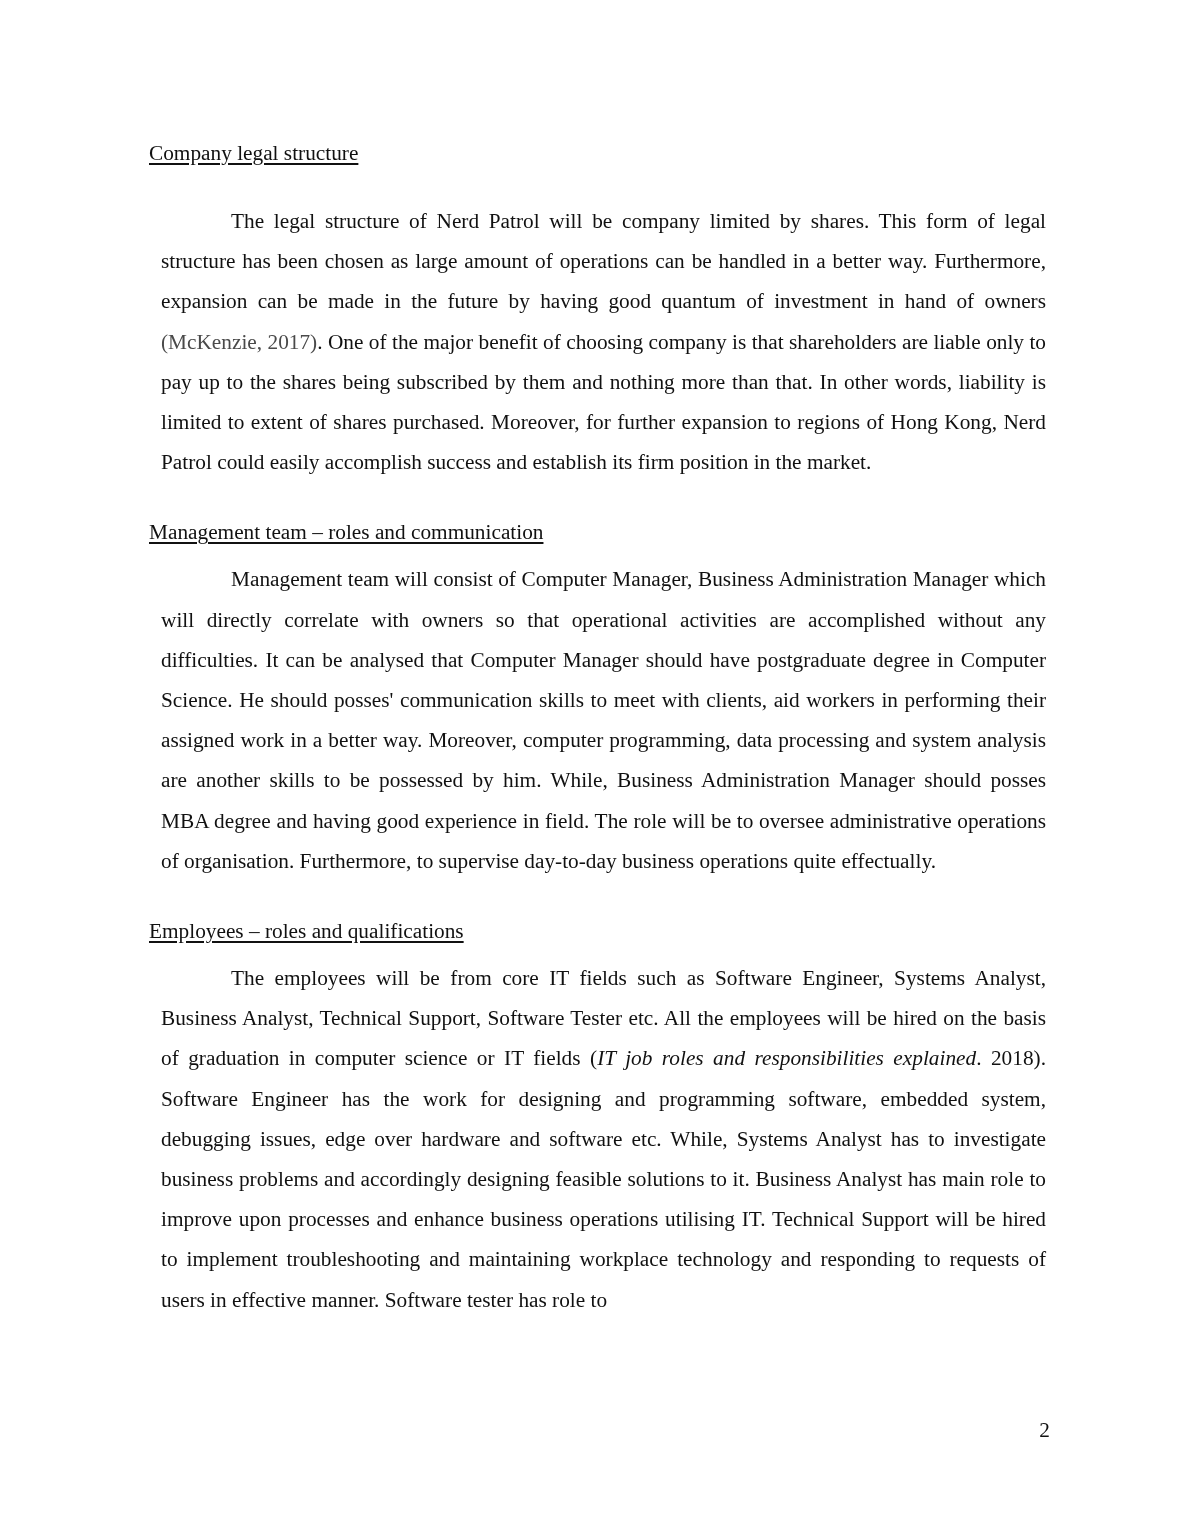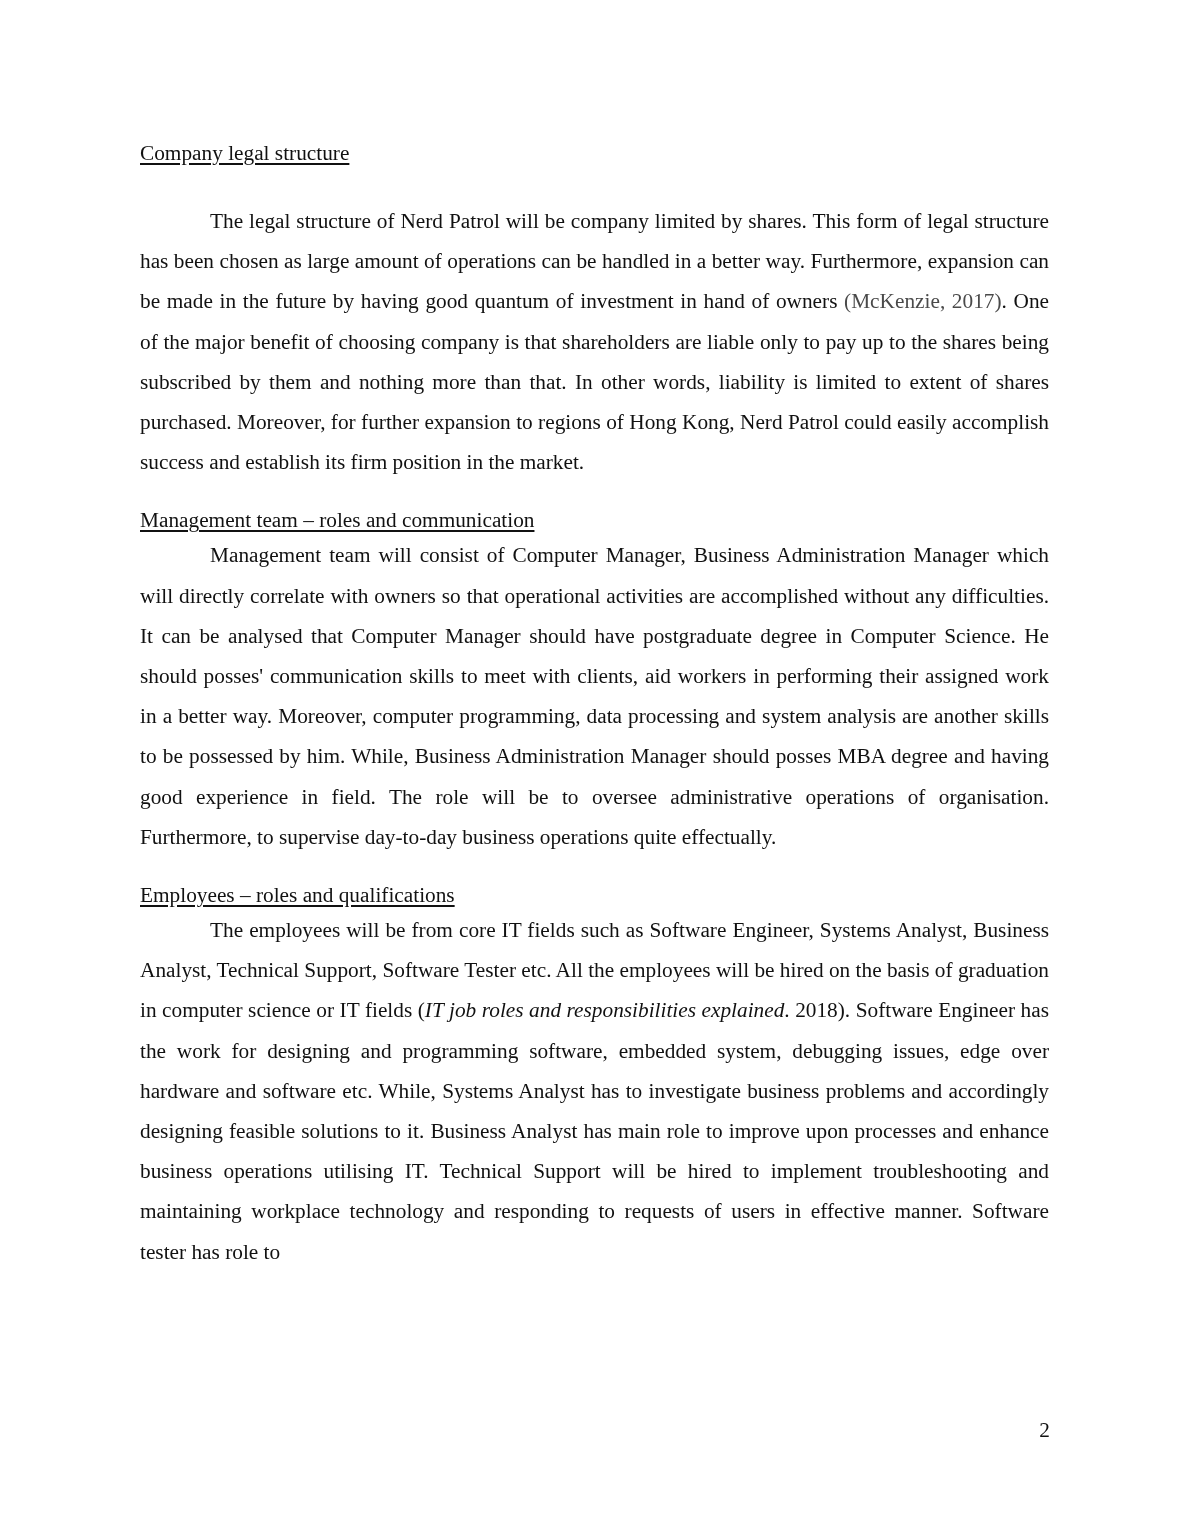--- a/index.html
+++ b/index.html
@@ -1,26 +1,26 @@
 <!DOCTYPE html>
 <html><head>
   <meta charset="utf-8">
   <style>
     html, body { margin: 0; padding: 0; background: #ffffff; }
     body { width: 1190px; height: 1540px; position: relative; overflow: hidden; }
     .page {
-      position: absolute; left: 140px; top: 138px; width: 909px;
+      position: absolute; left: 149px; top: 138px; width: 909px;
       font-family: "Liberation Serif", serif; font-size: 21.3px; color: #111111;
     }
     .heading {
       text-decoration: underline; text-underline-offset: 3px;
       line-height: 30px; margin: 0;
     }
     .para {
-      margin: 0; text-align: justify; line-height: 40.2px;
+      margin: 12px; text-align: justify; line-height: 40.2px;
       text-indent: 70px;
     }
     .h1 { margin-bottom: 33px; }
     .gap { height: 23px; }
     .h2 { margin-bottom: 0px; }
     .cite { color: #4a4a4a; }
     .pagenum {
       position: absolute; left: 1028px; top: 1418px; width: 22px; text-align: right;
       font-family: "Liberation Serif", serif; font-size: 21.3px; color: #111111;
     }

